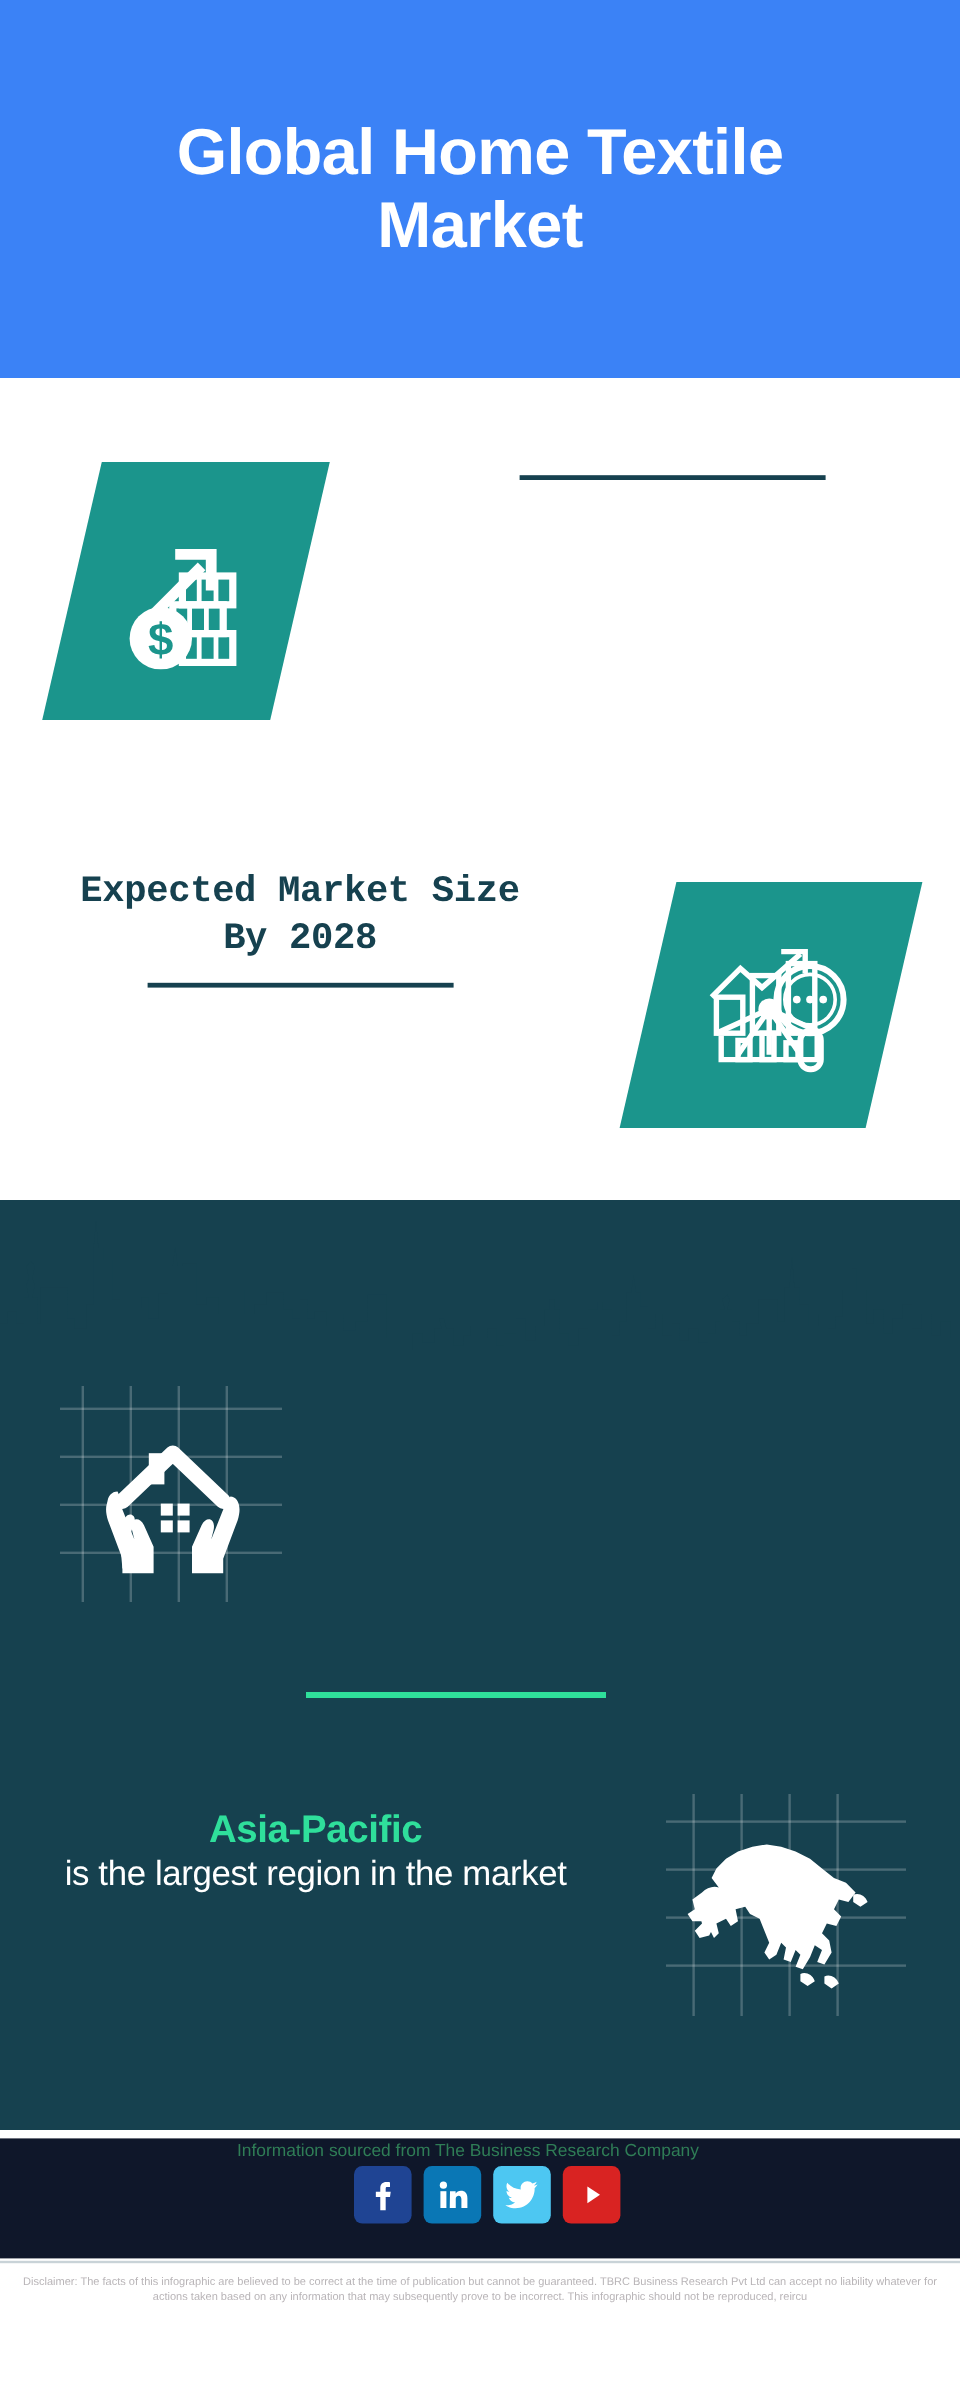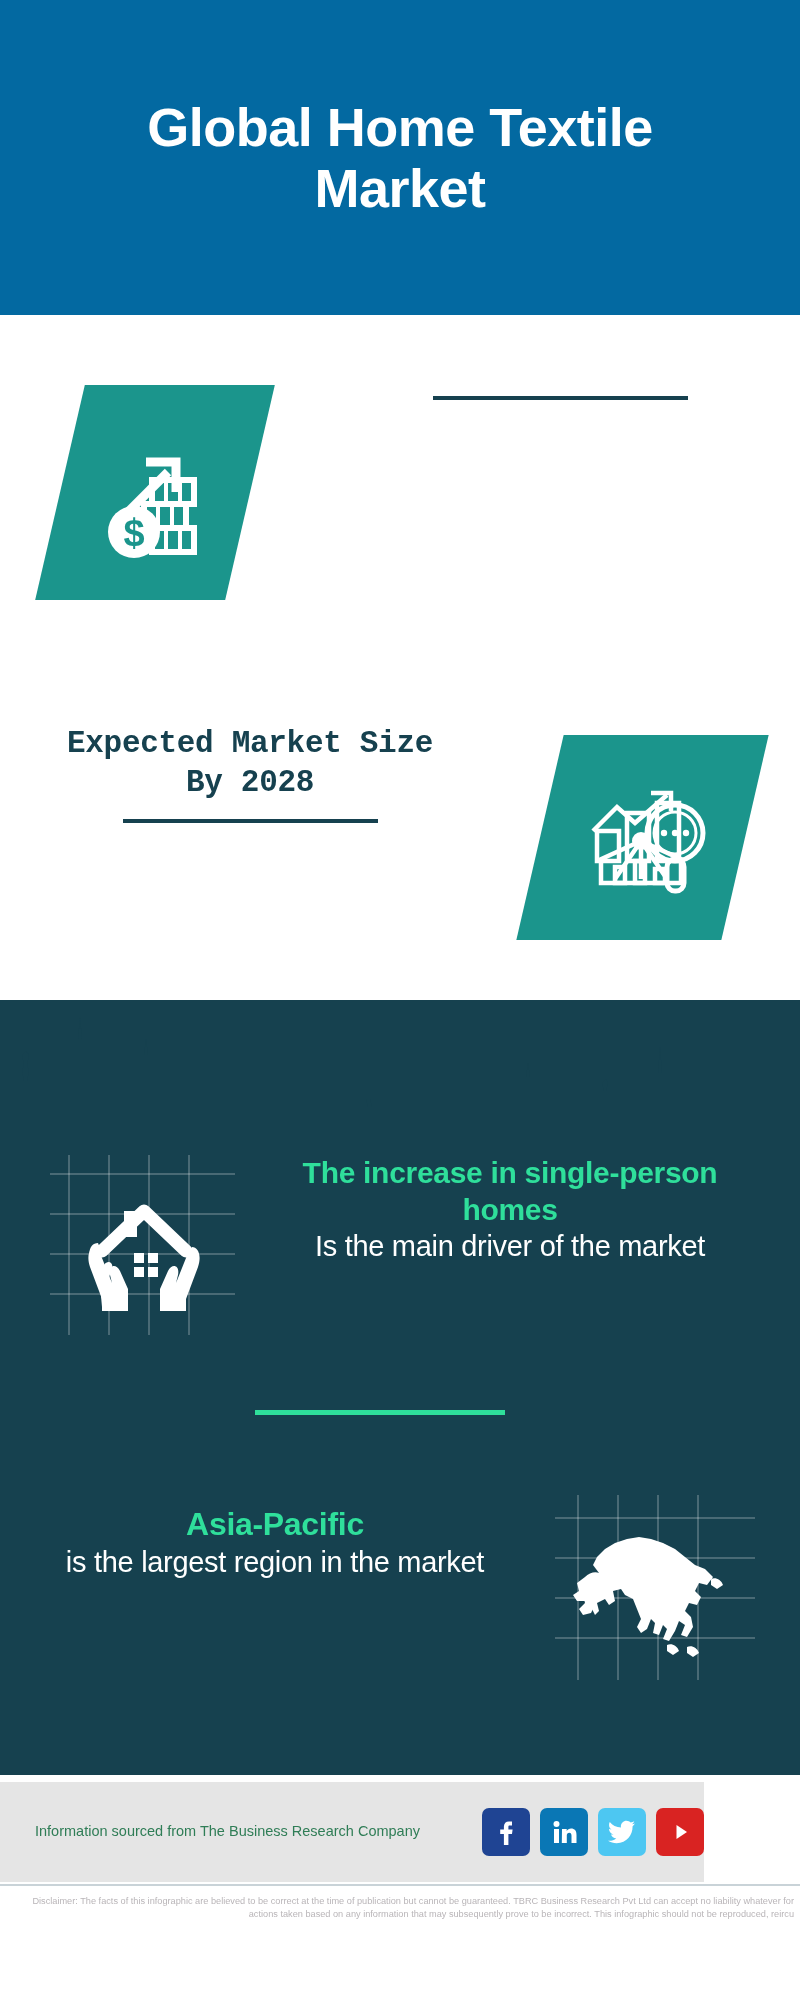--- a/index.html
+++ b/index.html
@@ -8,21 +8,21 @@
     font-family:"Liberation Sans", sans-serif;
     background:#ffffff;
     width:800px; height:2000px;
     position:relative; overflow:hidden;
   }
   .page { width:800px; height:2000px; position:relative; background:#ffffff; }
 
   
   .header {
     position:absolute; top:0; left:0; width:800px; height:315px;
-    background:#0369a1;
+    background:#3b82f6;
     display:flex; align-items:center; justify-content:center;
   }
   .header-title {
     color:#ffffff; font-size:54px; font-weight:bold;
     line-height:1.12; text-align:center; letter-spacing:-0.5px;
     width:700px; padding:0 40px;
   }
 
   
   .stat1 {
@@ -95,27 +95,27 @@
     letter-spacing:-0.3px;
   }
 
   .mid-rule {
     position:absolute; left:255px; top:1410px; width:250px; height:5px;
     background:#2fdf9b;
   }
 
   
   .region-row { position:absolute; left:0; top:1495px; width:800px; height:200px; }
-  .region-text { position:absolute; left:40px; top:10px; width:470px; text-align:center; }
+  .region-text { position:absolute; left:28px; top:10px; width:470px; text-align:center; }
   .region-icon { position:absolute; right:45px; top:0px; width:200px; height:185px; }
 
   
   .footer {
-    position:absolute; left:0; top:1782px; width:704px; height:100px;
-    background:#e5e5e5; display:flex; align-items:center;
+    position:absolute; left:0; top:1782px; width:800px; height:100px;
+    background:#0f172a; display:flex; align-items:center;flex-direction:column;
   }
   .footer-src { margin-left:35px; width:440px; }
   .footer-src div {
     color:#2f7d56; font-size:14.5px; line-height:1.6;
   }
   .socials { display:flex; gap:10px; margin-left:12px; }
   .soc {
     width:48px; height:48px; border-radius:7px;
     display:flex; align-items:center; justify-content:center;
   }
@@ -125,21 +125,21 @@
   .soc-yt { background:#d92322; }
   .soc svg { display:block; }
 
   .footer-divider { position:absolute; left:0; top:1884px; width:800px; height:2px;
     background:#c9d3d8; }
 
   .disclaimer {
     position:absolute; left:0; top:1890px; width:800px; padding:5px 6px 0 6px;
   }
   .disclaimer p {
-    color:#b9b5b8; font-size:9.2px; line-height:1.42; text-align:right;
+    color:#b9b5b8; font-size:9.2px; line-height:1.42; text-align:center;
     font-family:"Liberation Sans", sans-serif;
   }
 </style>
 </head>
 <body>
 
 <div class="page">
 
   <div class="header">
     <div class="header-title">Global Home Textile Market</div>
@@ -241,24 +241,20 @@
         <rect x="98" y="98" width="10" height="10" fill="#ffffff"></rect>
         <rect x="84" y="112" width="10" height="10" fill="#ffffff"></rect>
         <rect x="98" y="112" width="10" height="10" fill="#ffffff"></rect>
 
         <path d="M48 88 C42 88 38 94 40 102 L50 130 L52 152 L56 152 L56 130 L62 114 C64 108 58 104 54 110 L50 120 L46 98 C46 92 52 92 52 98 Z" fill="#ffffff"></path>
         <path d="M46 92 C40 92 36 100 40 112 L52 144 L52 156 L78 156 L78 134 L70 116 C66 108 58 110 60 120 L62 128 L50 98 Z" fill="#ffffff"></path>
 
         <path d="M142 92 C148 92 152 100 148 112 L136 144 L136 156 L110 156 L110 134 L118 116 C122 108 130 110 128 120 L126 128 L138 98 Z" fill="#ffffff"></path>
       </svg>
     </div>
-    <div class="driver-text">
-      <div class="accent-head">The increase in single-person homes</div>
-      <div class="white-sub">Is the main driver of the market</div>
-    </div>
   </div>
 
   <div class="mid-rule"></div>
 
   <div class="region-row">
     <div class="region-text">
       <div class="accent-head" style="font-size:32px">Asia-Pacific</div>
       <div class="white-sub">is the largest region in the market</div>
     </div>
     <div class="region-icon grid-tile">

